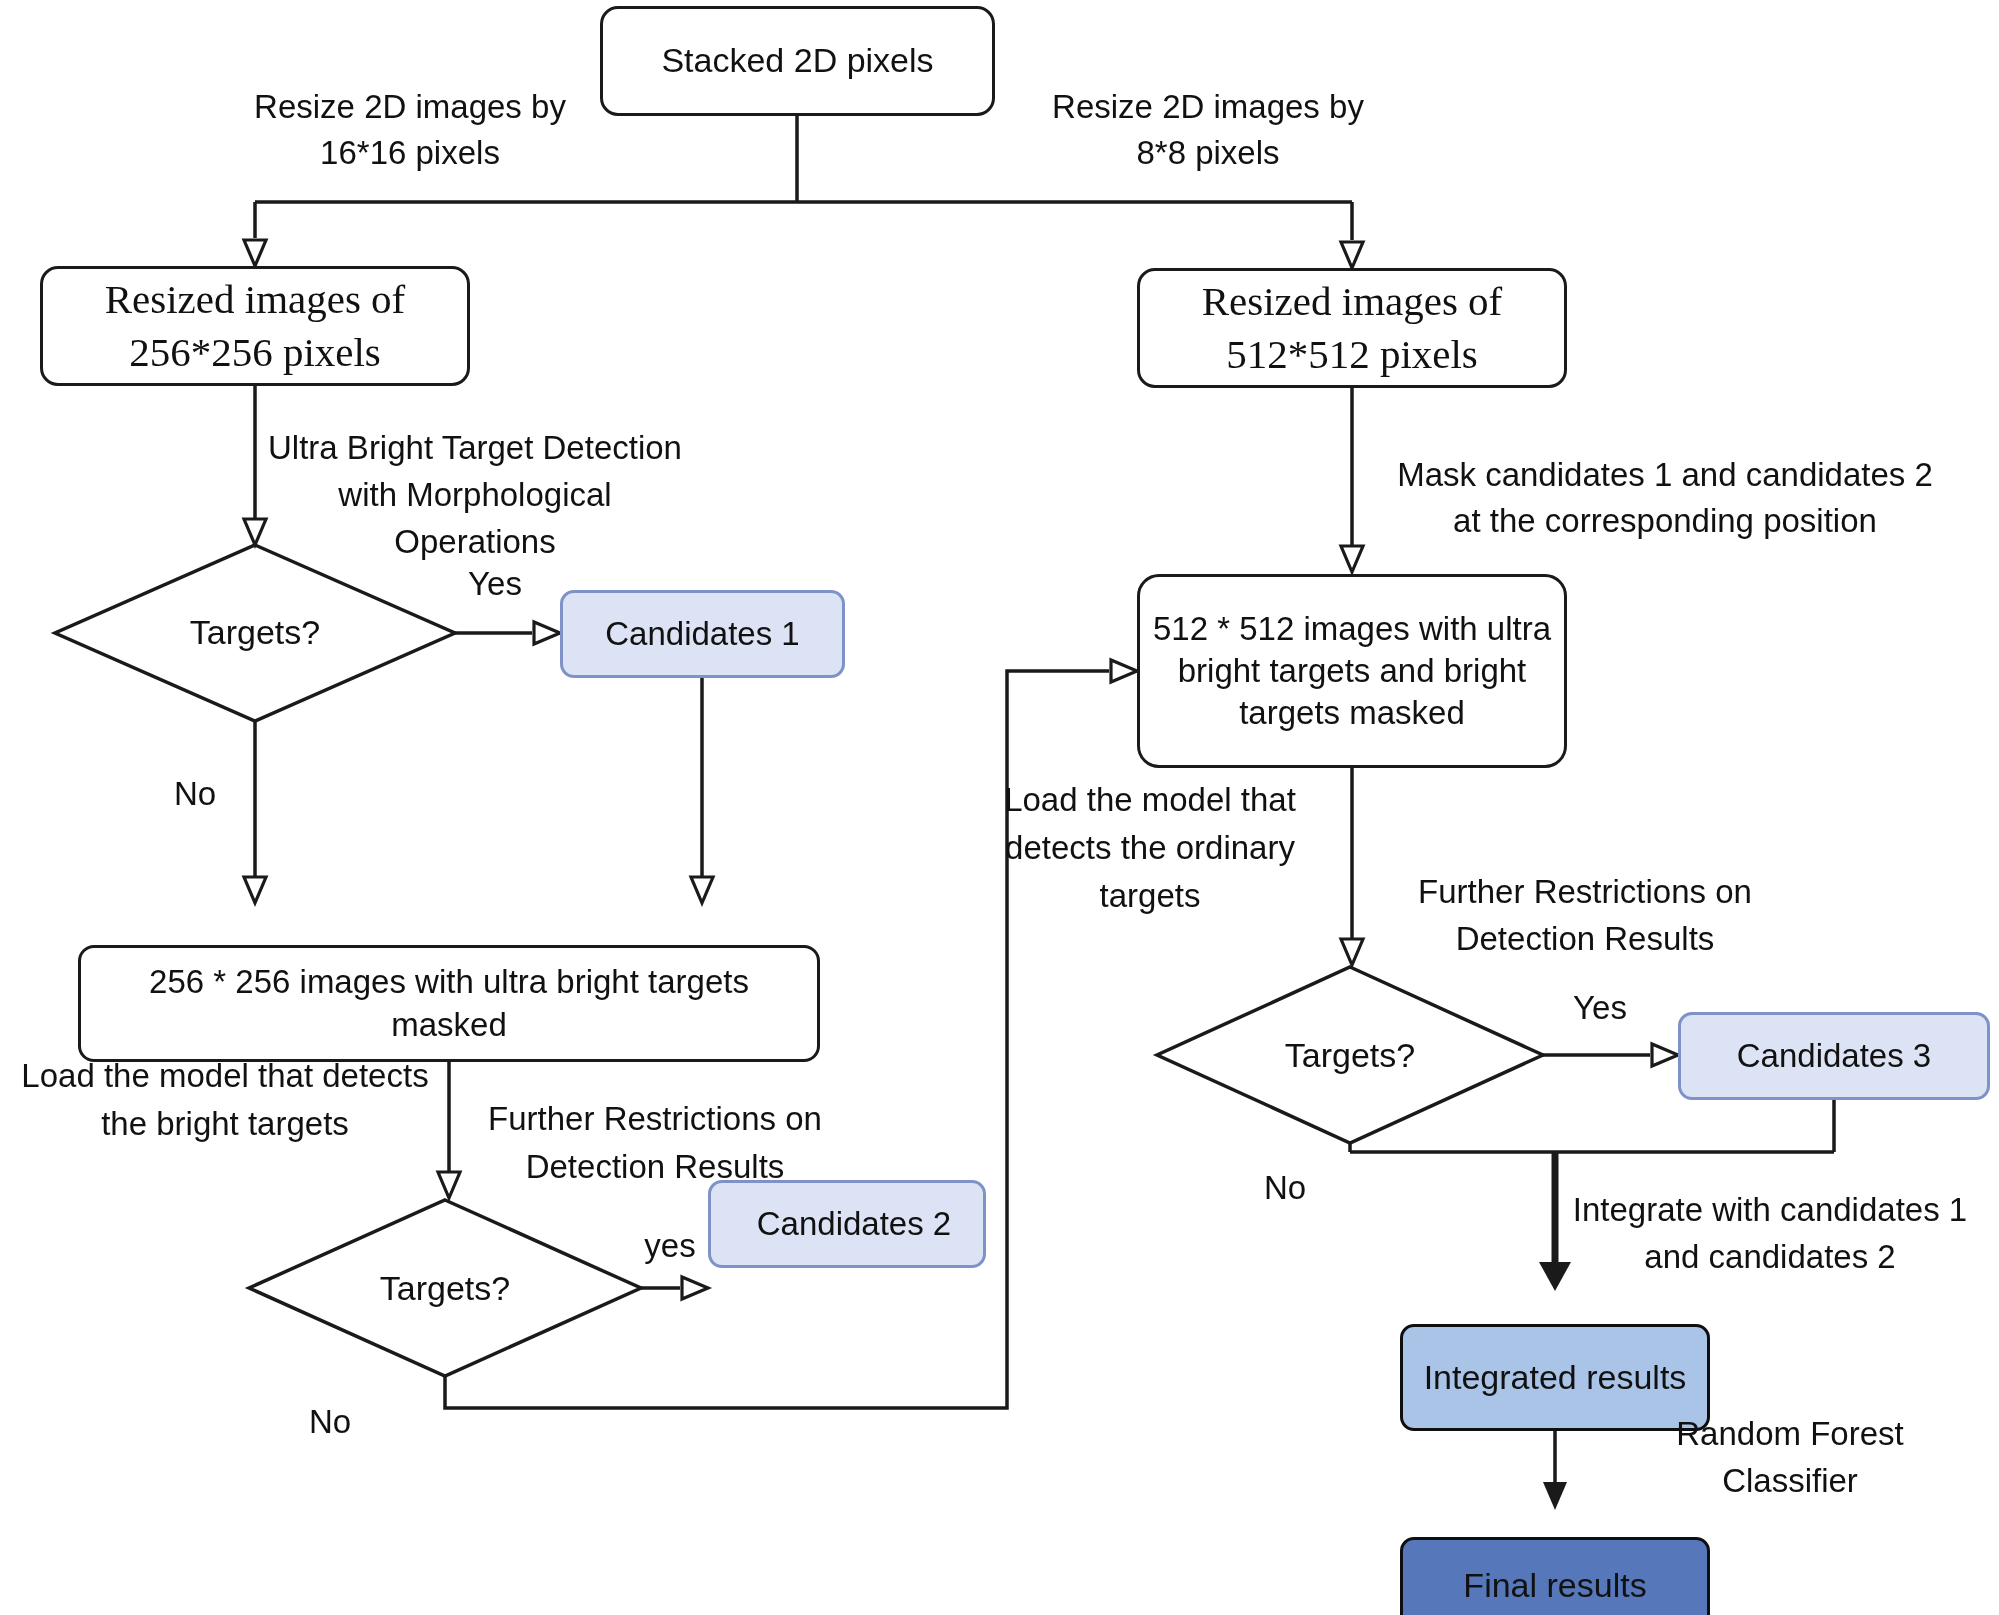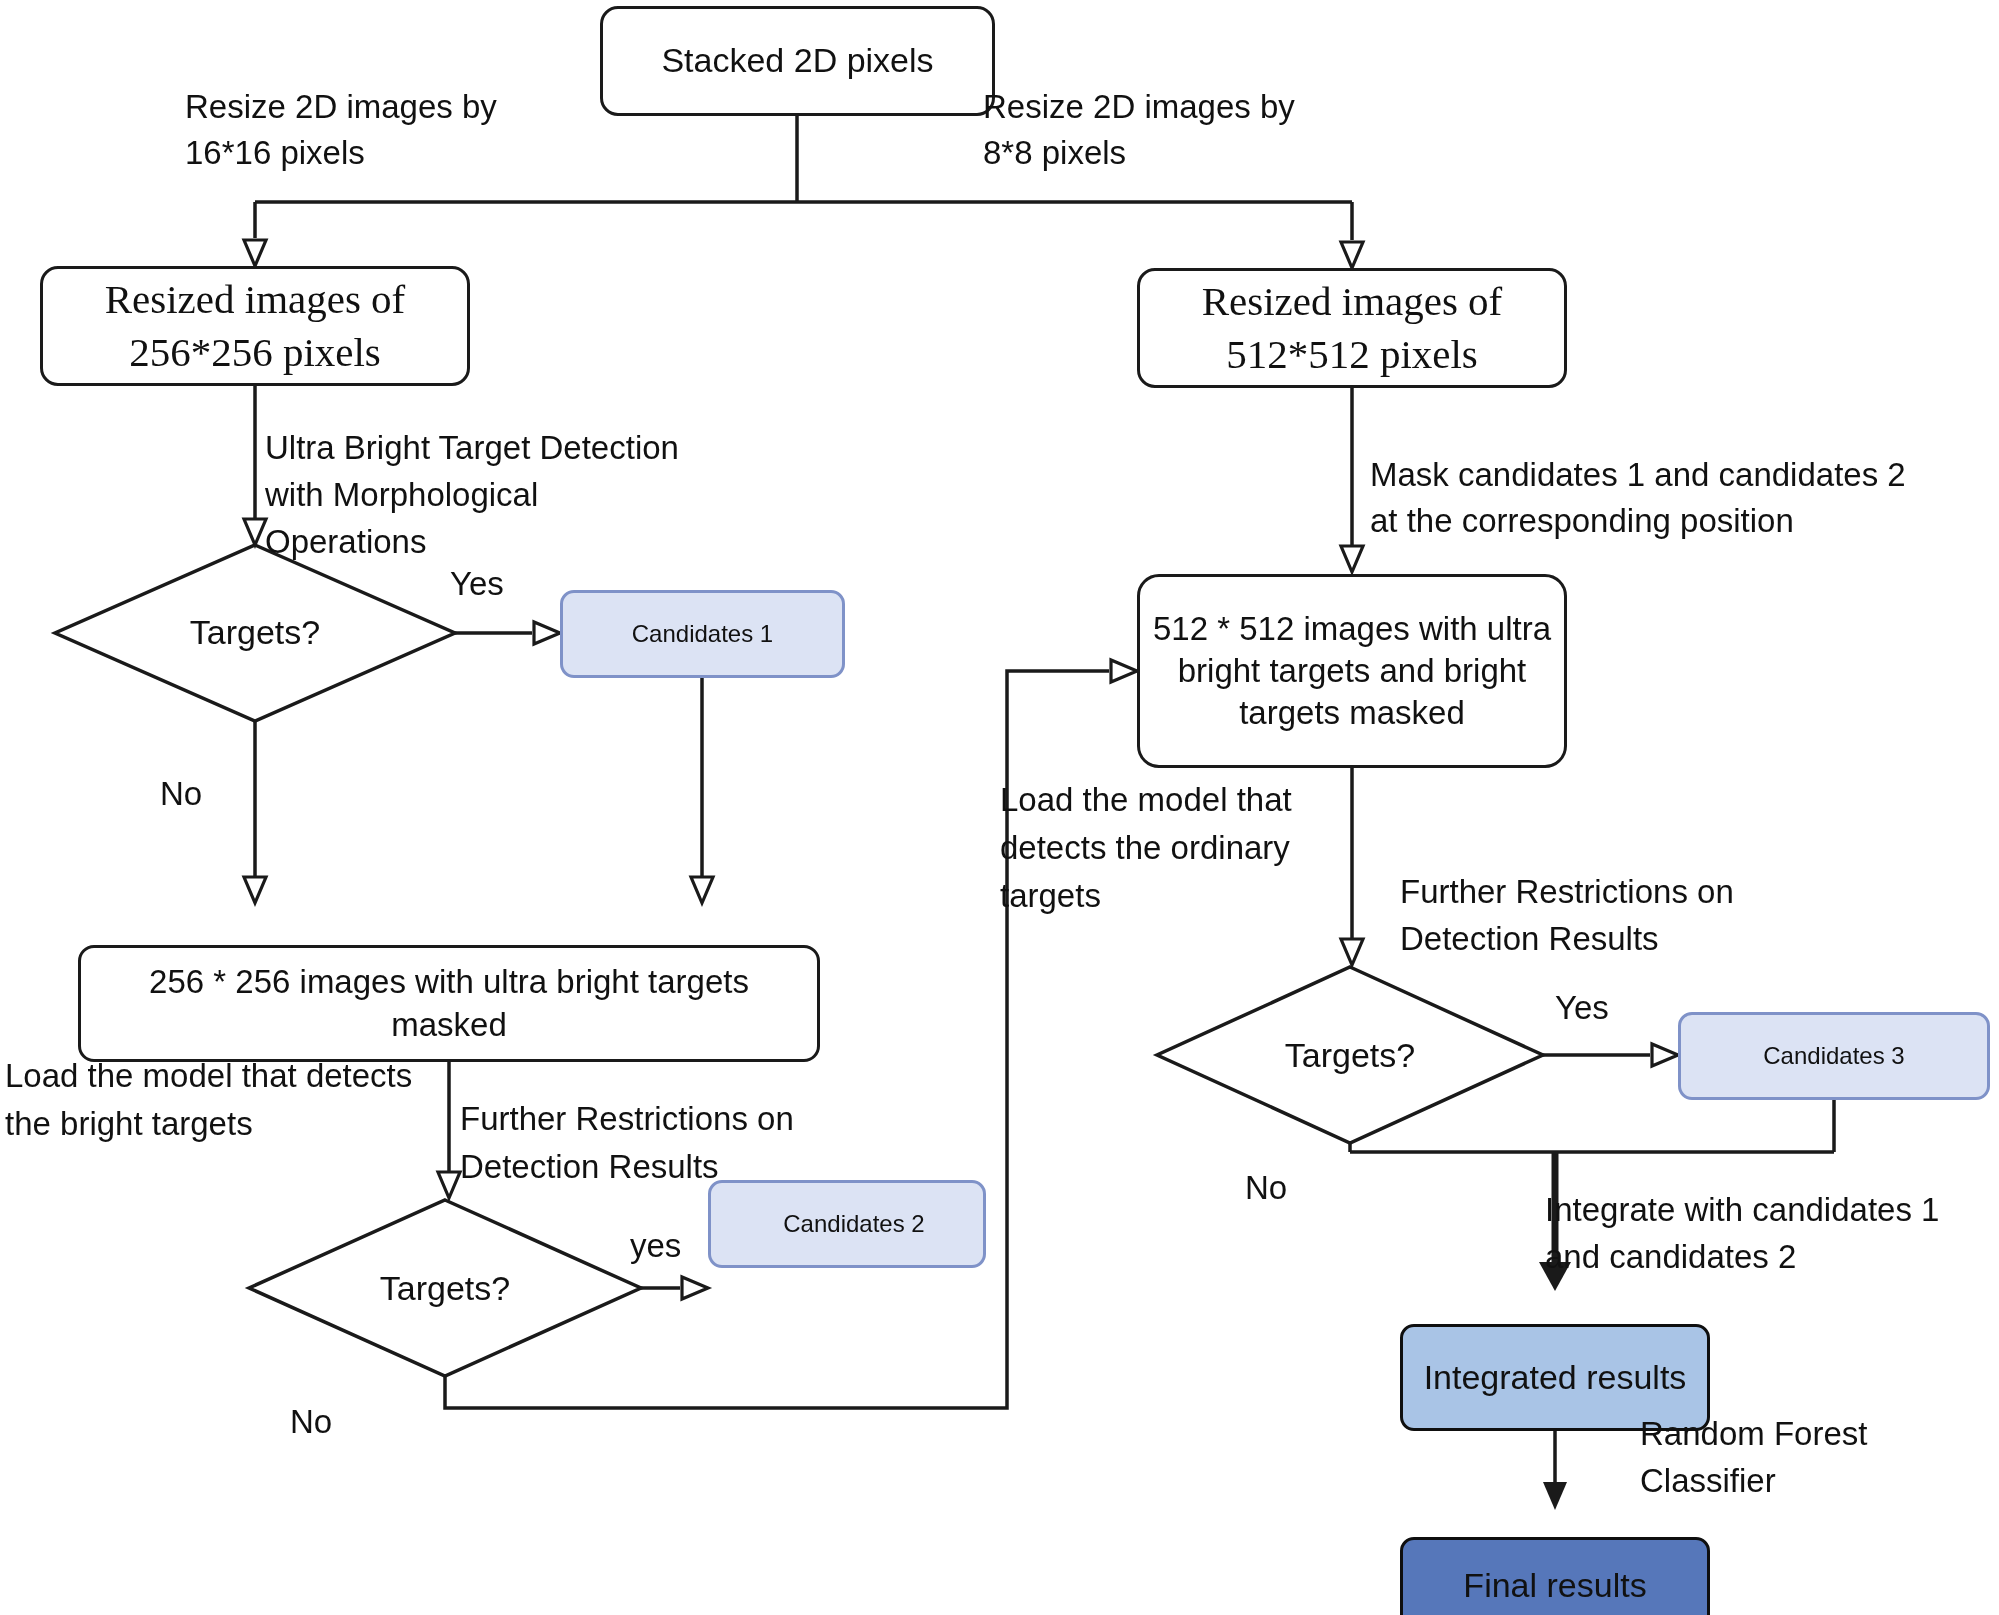--- a/index.html
+++ b/index.html
@@ -29,21 +29,21 @@
     box-sizing:border-box;
   }
   .node.serif{
     font-family:"Liberation Serif","DejaVu Serif",serif;
     font-size:41px;line-height:1.3;
   }
   .node.cand{
     background:var(--cand-fill,#dce3f4);
     border:3.5px solid var(--cand-border,#7f92c8);
     border-radius:14px;
-    font-size:24px;
+    font-size:33px;
   }
   .node.result-mid{
     background:var(--integrated-fill,#a9c4e6);
     border:3.5px solid #0f0f0f;
     border-radius:14px;
     font-size:34px;
     margin-top:31px;
   }
   .node.result-final{
     background:var(--final-fill,#5677ba);
@@ -52,21 +52,21 @@
     font-size:34px;
     margin-top:24px;
   }
   .dtext{
     position:absolute;
     display:flex;align-items:center;justify-content:center;
     text-align:center;font-size:34px;
   }
   .label{
     position:absolute;
-    text-align:left;
+    text-align:center;
     font-size:33px;line-height:47px;
     white-space:pre-line;
   }
   
   #n-stacked{left:600px;top:6px;width:395px;height:110px;font-size:34px;}
   #n-resized256{left:40px;top:266px;width:430px;height:120px;}
   #n-resized512{left:1137px;top:268px;width:430px;height:120px;}
   #n-cand1{left:560px;top:590px;width:285px;height:88px;}
   #n-masked256{left:78px;top:945px;width:742px;height:117px;border-radius:16px;}
   #n-cand2{left:708px;top:1180px;width:278px;height:88px;padding-left:14px;}

